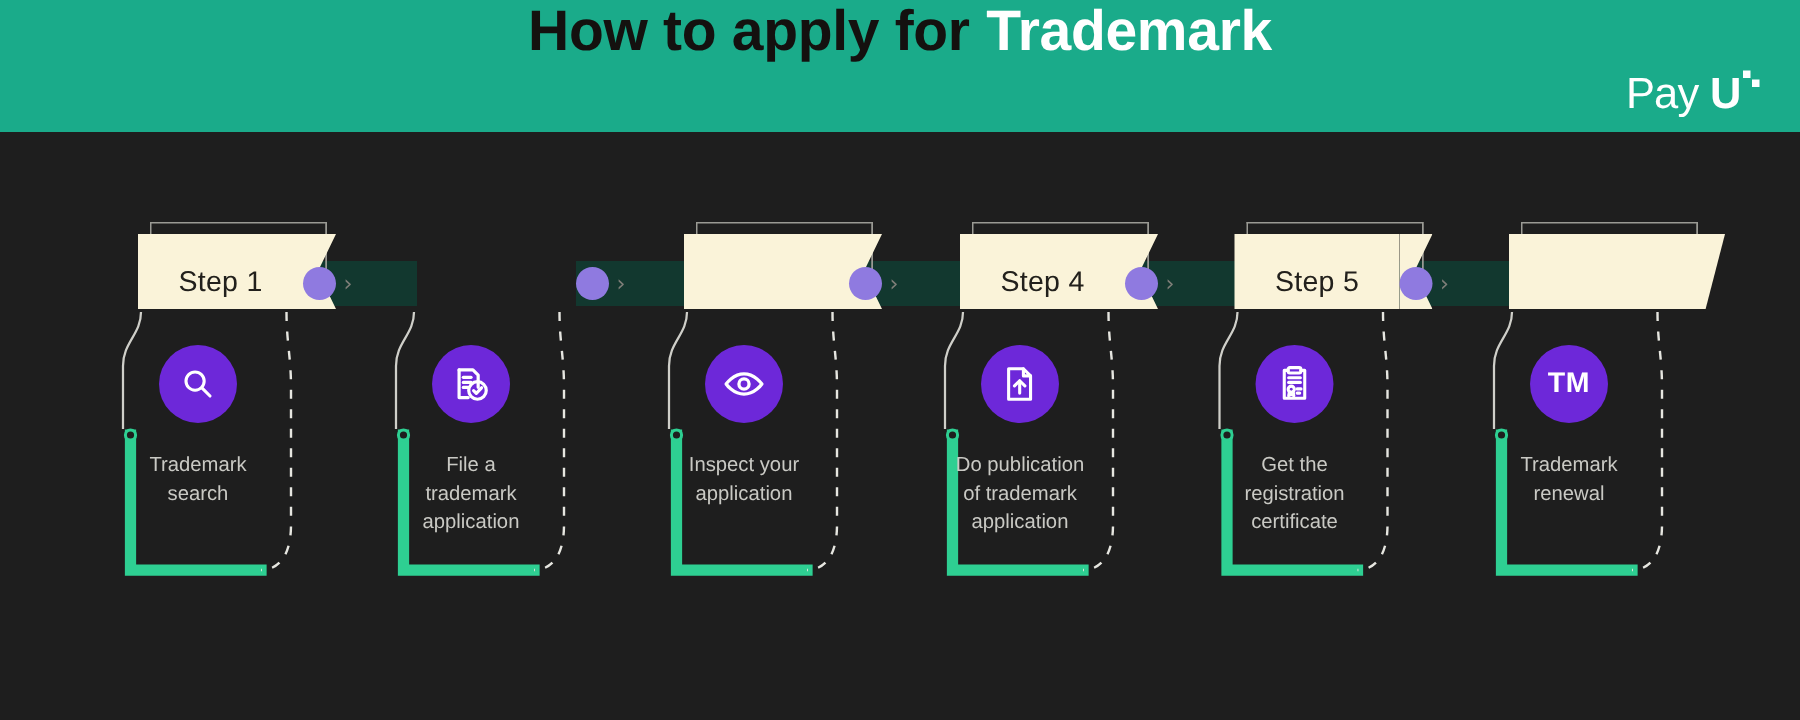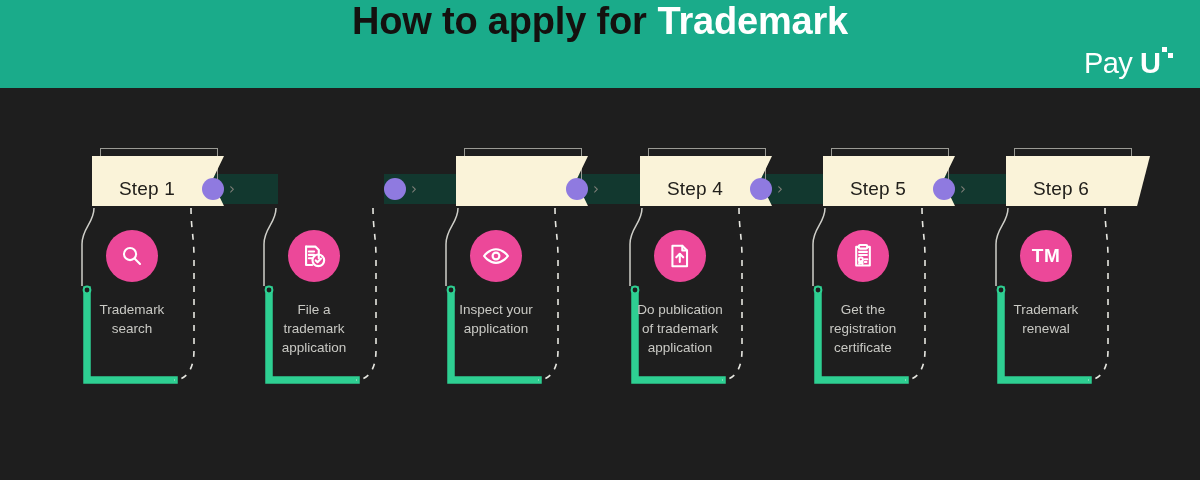--- a/index.html
+++ b/index.html
@@ -156,21 +156,21 @@
     line-height: 18px;
     font-family: "DejaVu Sans", sans-serif;
   }
 
   
   .icon-circle {
     position: absolute;
     top: 142px;
     width: 52px; height: 52px;
     border-radius: 50%;
-    background: #ec4899;
+    background: #6d28d9;
     display: flex; align-items: center; justify-content: center;
   }
   .icon-circle svg { display: block; }
   .icon-tm {
     color: #ffffff;
     font-size: 19px;
     font-weight: bold;
     letter-spacing: 0.5px;
   }
 
@@ -372,21 +372,20 @@
 
     <circle cx="13" cy="202" r="3.4" fill="#1e1e1e" stroke="#2ecf92" stroke-width="2"></circle>
 
     <path d="M117 120 C117 140 120 150 120 170 L120 262 C120 282 112 292 100 292" fill="none" stroke="#e6e6e0" stroke-width="1.6" stroke-dasharray="6 7"></path>
   </svg>
 
     <div class="banner-wrap">
       <div class="banner-outline"></div>
       <div class="banner-body"></div>
       <div class="banner-tail flag"></div>
-      <div class="banner-label">Step 6</div>
     </div>
 
     <div class="icon-circle" style="left:32px;">
         <span class="icon-tm">TM</span>
       </div>
     <div class="caption" style="left:-17px;">Trademark<br>renewal</div>
   </div>
   </div>
 
 </body></html>

